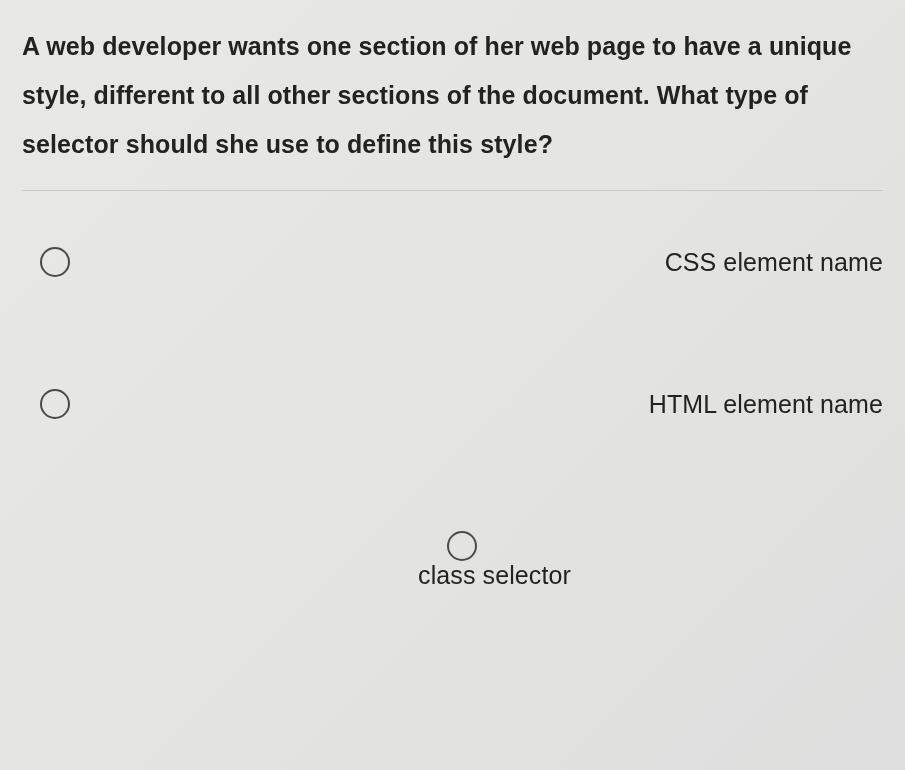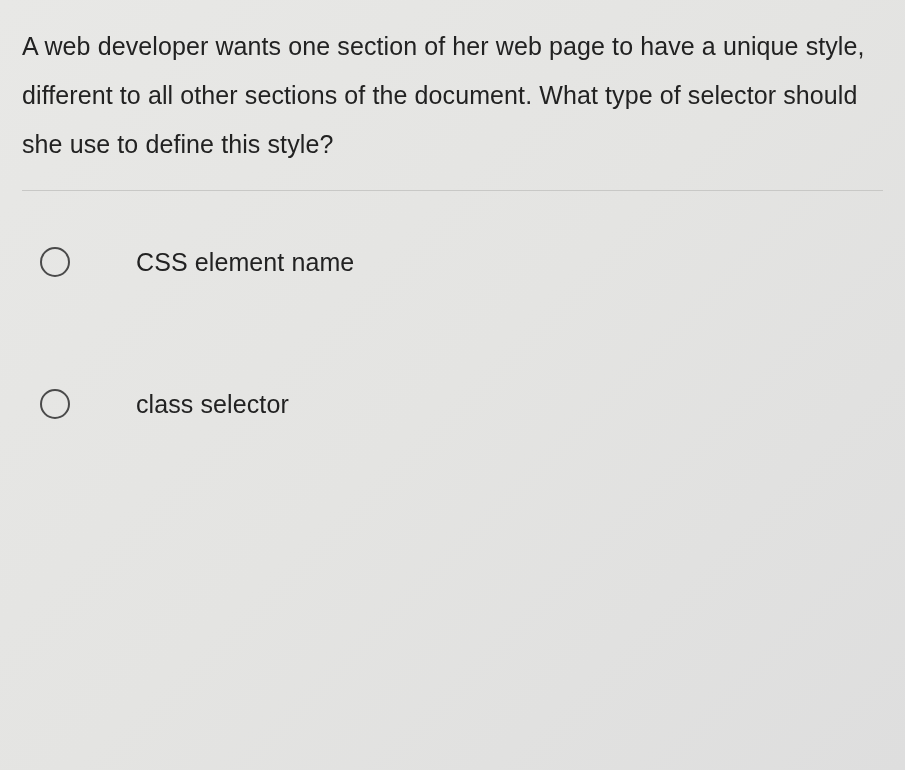--- a/index.html
+++ b/index.html
@@ -13,41 +13,43 @@
       background: linear-gradient(135deg, #e8e8e6 0%, #e4e4e2 50%, #dedede 100%);
       font-family: -apple-system, BlinkMacSystemFont, "Segoe UI", Helvetica, Arial, sans-serif;
       color: #1a1a1a;
       padding: 22px 22px 0 22px;
       overflow: hidden;
     }
     .question-text {
       font-size: 25px;
       line-height: 1.95;
       color: #222;
-      font-weight: 400;
+      font-weight: 700;
       letter-spacing: 0.1px;
     }
     .divider {
       border: none;
       border-top: 1px solid #c8c8c6;
       margin-top: 22px;
       margin-bottom: 0;
     }
     .options {
       padding-top: 56px;
       padding-left: 18px;
     }
     .option-row {
       display: flex;
       align-items: center;
       margin-bottom: 112px;
       cursor: pointer;
+      justify-content: space-between;
     }
     .option-row:last-child {
       margin-bottom: 0;
+      flex-direction: column;
     }
     .radio {
       width: 30px;
       height: 30px;
       border: 2.5px solid #4a4a4a;
       border-radius: 50%;
       background: transparent;
       flex-shrink: 0;
     }
     .option-label {
@@ -66,19 +68,23 @@
 <hr class="divider">
 
 <div class="options">
 
   <div class="option-row">
     <span class="radio"></span>
     <span class="option-label">CSS element name</span>
   </div>
 
 
+  <div class="option-row">
+    <span class="radio"></span>
+    <span class="option-label">HTML element name</span>
+  </div>
 
   <div class="option-row">
     <span class="radio"></span>
     <span class="option-label">class selector</span>
   </div>
 
 </div>
 
 </body></html>

